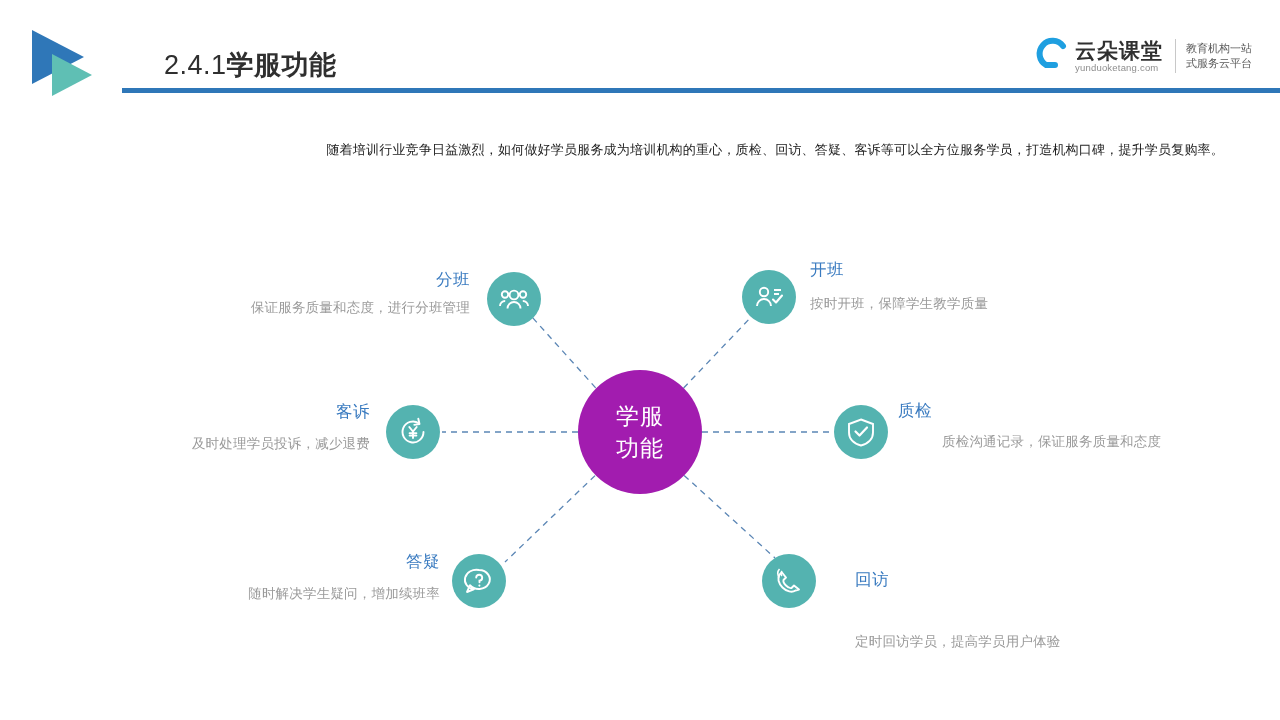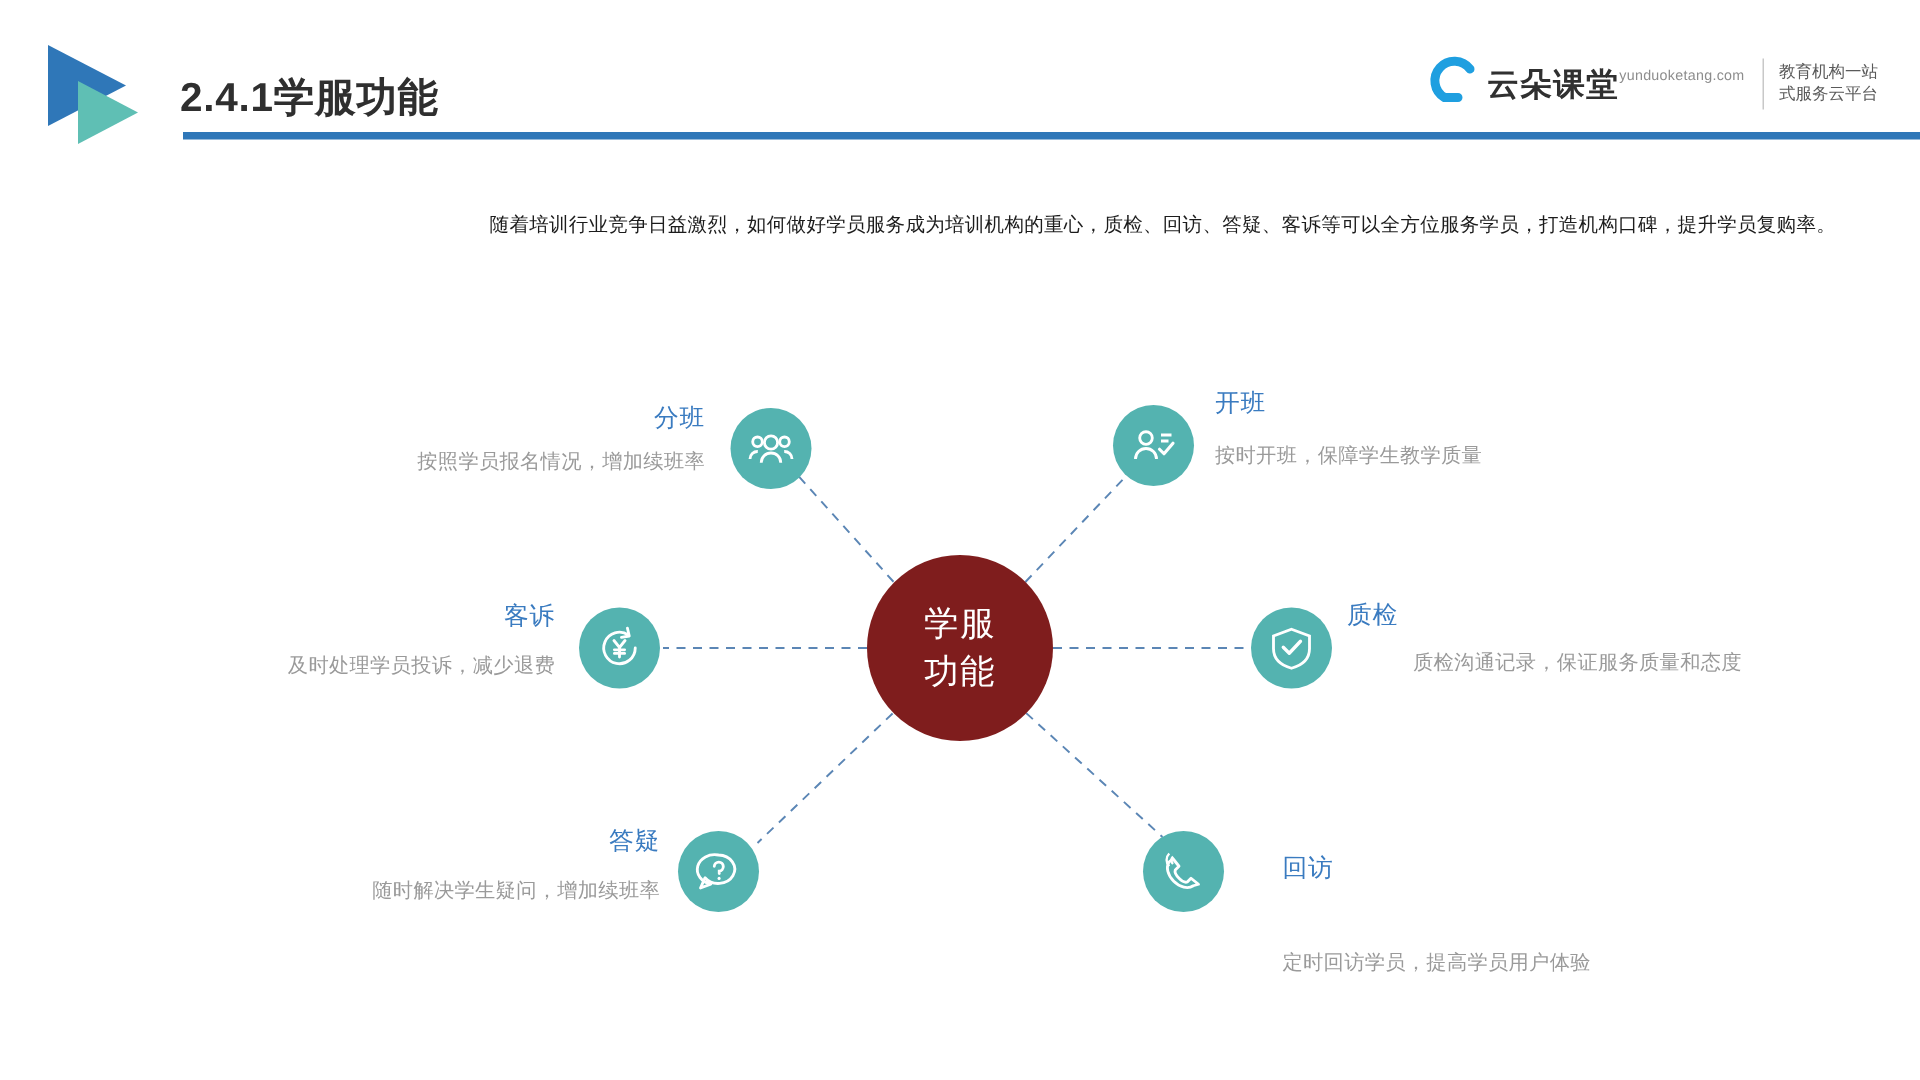--- a/index.html
+++ b/index.html
@@ -32,22 +32,23 @@
   .page-title {
     position: absolute;
     left: 120px;
     top: 47px;
     font-size: 27px;
     color: #2f2f2f;
     letter-spacing: 0.5px;
     white-space: nowrap;
   }
   .page-title .num {
-    font-weight: 700;
+    font-weight: 400;
     font-family: "Liberation Sans", sans-serif;
+    margin-left: 44px;
   }
   .page-title .zh {
     font-weight: bold;
   }
   .title-rule {
     position: absolute;
     left: 122px;
     top: 88px;
     width: 1158px;
     height: 5px;
@@ -62,21 +63,21 @@
     display: flex;
     align-items: center;
     height: 48px;
   }
   .brand-mark {
     display: flex;
     align-items: center;
   }
   .brand-text {
     display: flex;
-    flex-direction: row;
+    flex-direction: column;
     justify-content: center;
     margin-left: 2px;
   }
   .brand-name {
     font-size: 21px;
     font-weight: bold;
     color: #303030;
     line-height: 23px;
     letter-spacing: 1px;
   }
@@ -128,30 +129,29 @@
     height: 720px;
   }
 
   .hub {
     position: absolute;
     left: 578px;
     top: 370px;
     width: 124px;
     height: 124px;
     border-radius: 50%;
-    background: #7f1d1d;
+    background: #a21caf;
     color: #ffffff;
     display: flex;
     flex-direction: column;
     align-items: center;
     justify-content: center;
     font-size: 23px;
     line-height: 32px;
     letter-spacing: 1px;
-    font-family: Liberation Serif, serif;
   }
 
   .node-icon {
     position: absolute;
     width: 54px;
     height: 54px;
     border-radius: 50%;
     background: #54b3b0;
     display: flex;
     align-items: center;
@@ -239,21 +239,21 @@
     <svg width="32" height="32" viewBox="0 0 32 32" fill="none" stroke="#ffffff" stroke-width="1.9">
       <circle cx="16" cy="12" r="4.4"></circle>
       <path d="M9.5 25.5 a6.5 6.5 0 0 1 13 0"></path>
       <circle cx="7" cy="11.5" r="3.2"></circle>
       <path d="M2 23 a5 5 0 0 1 5.2 -5"></path>
       <circle cx="25" cy="11.5" r="3.2"></circle>
       <path d="M30 23 a5 5 0 0 0 -5.2 -5"></path>
     </svg>
   </div>
   <div class="node-label align-right" style="left:330px; top:268px; width:140px;">分班</div>
-  <div class="node-desc align-right" style="left:150px; top:298px; width:320px;">按照学员报名情况，增加续班率</div>
+  <div class="node-desc align-right" style="left:150px; top:298px; width:320px;">保证服务质量和态度，进行分班管理</div>
 
   <div class="node-icon" style="left:742px; top:270px;">
     <svg width="32" height="32" viewBox="0 0 32 32" fill="none" stroke="#ffffff" stroke-width="1.9">
       <circle cx="11" cy="11" r="4.2"></circle>
       <path d="M4 25 a7 7 0 0 1 14 0"></path>
       <path d="M21 9 h7 M21 13 h5"></path>
       <path d="M20 18.5 l3 3 l6 -7" stroke-width="2.1" stroke-linecap="round" stroke-linejoin="round"></path>
     </svg>
   </div>
   <div class="node-label" style="left:810px; top:258px;">开班</div>

